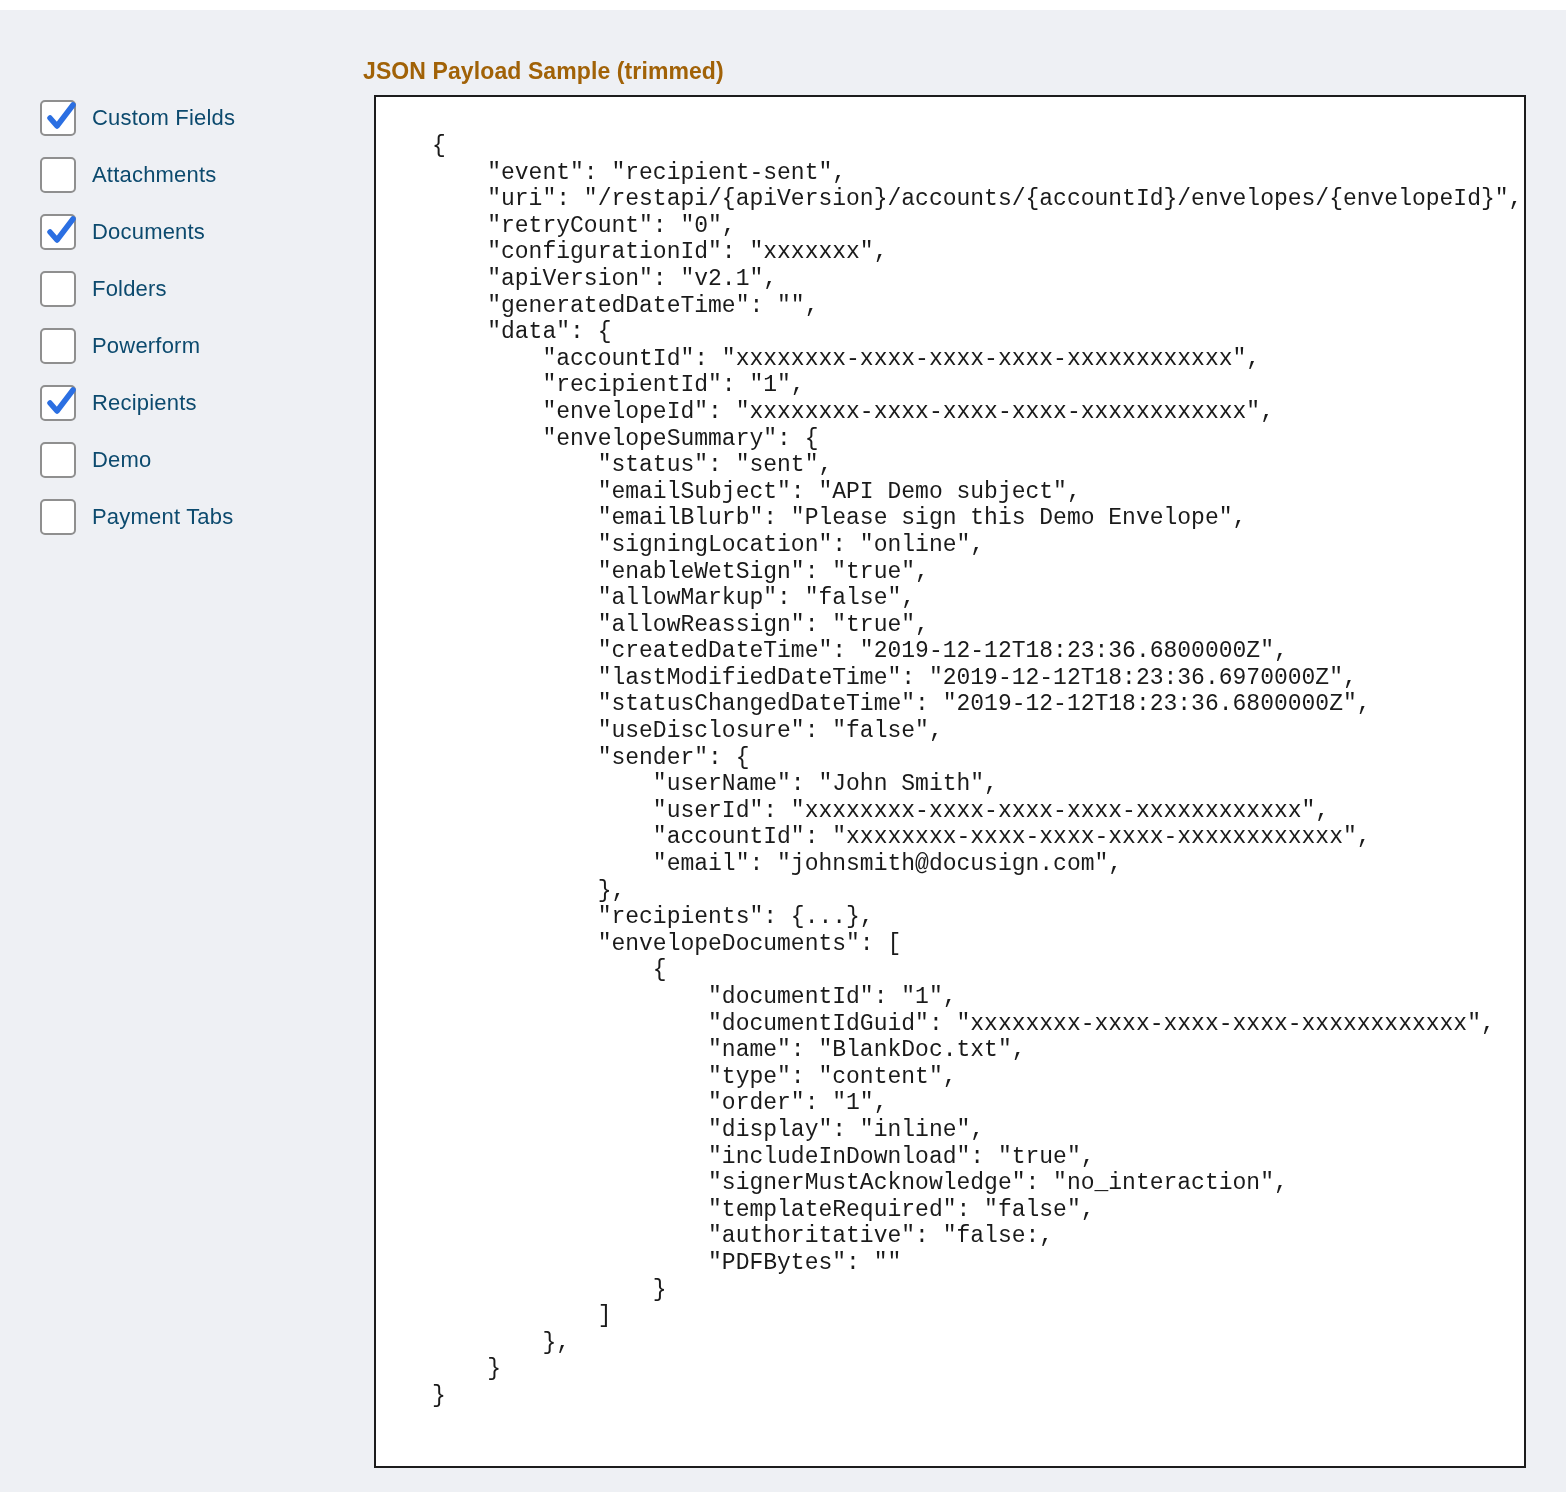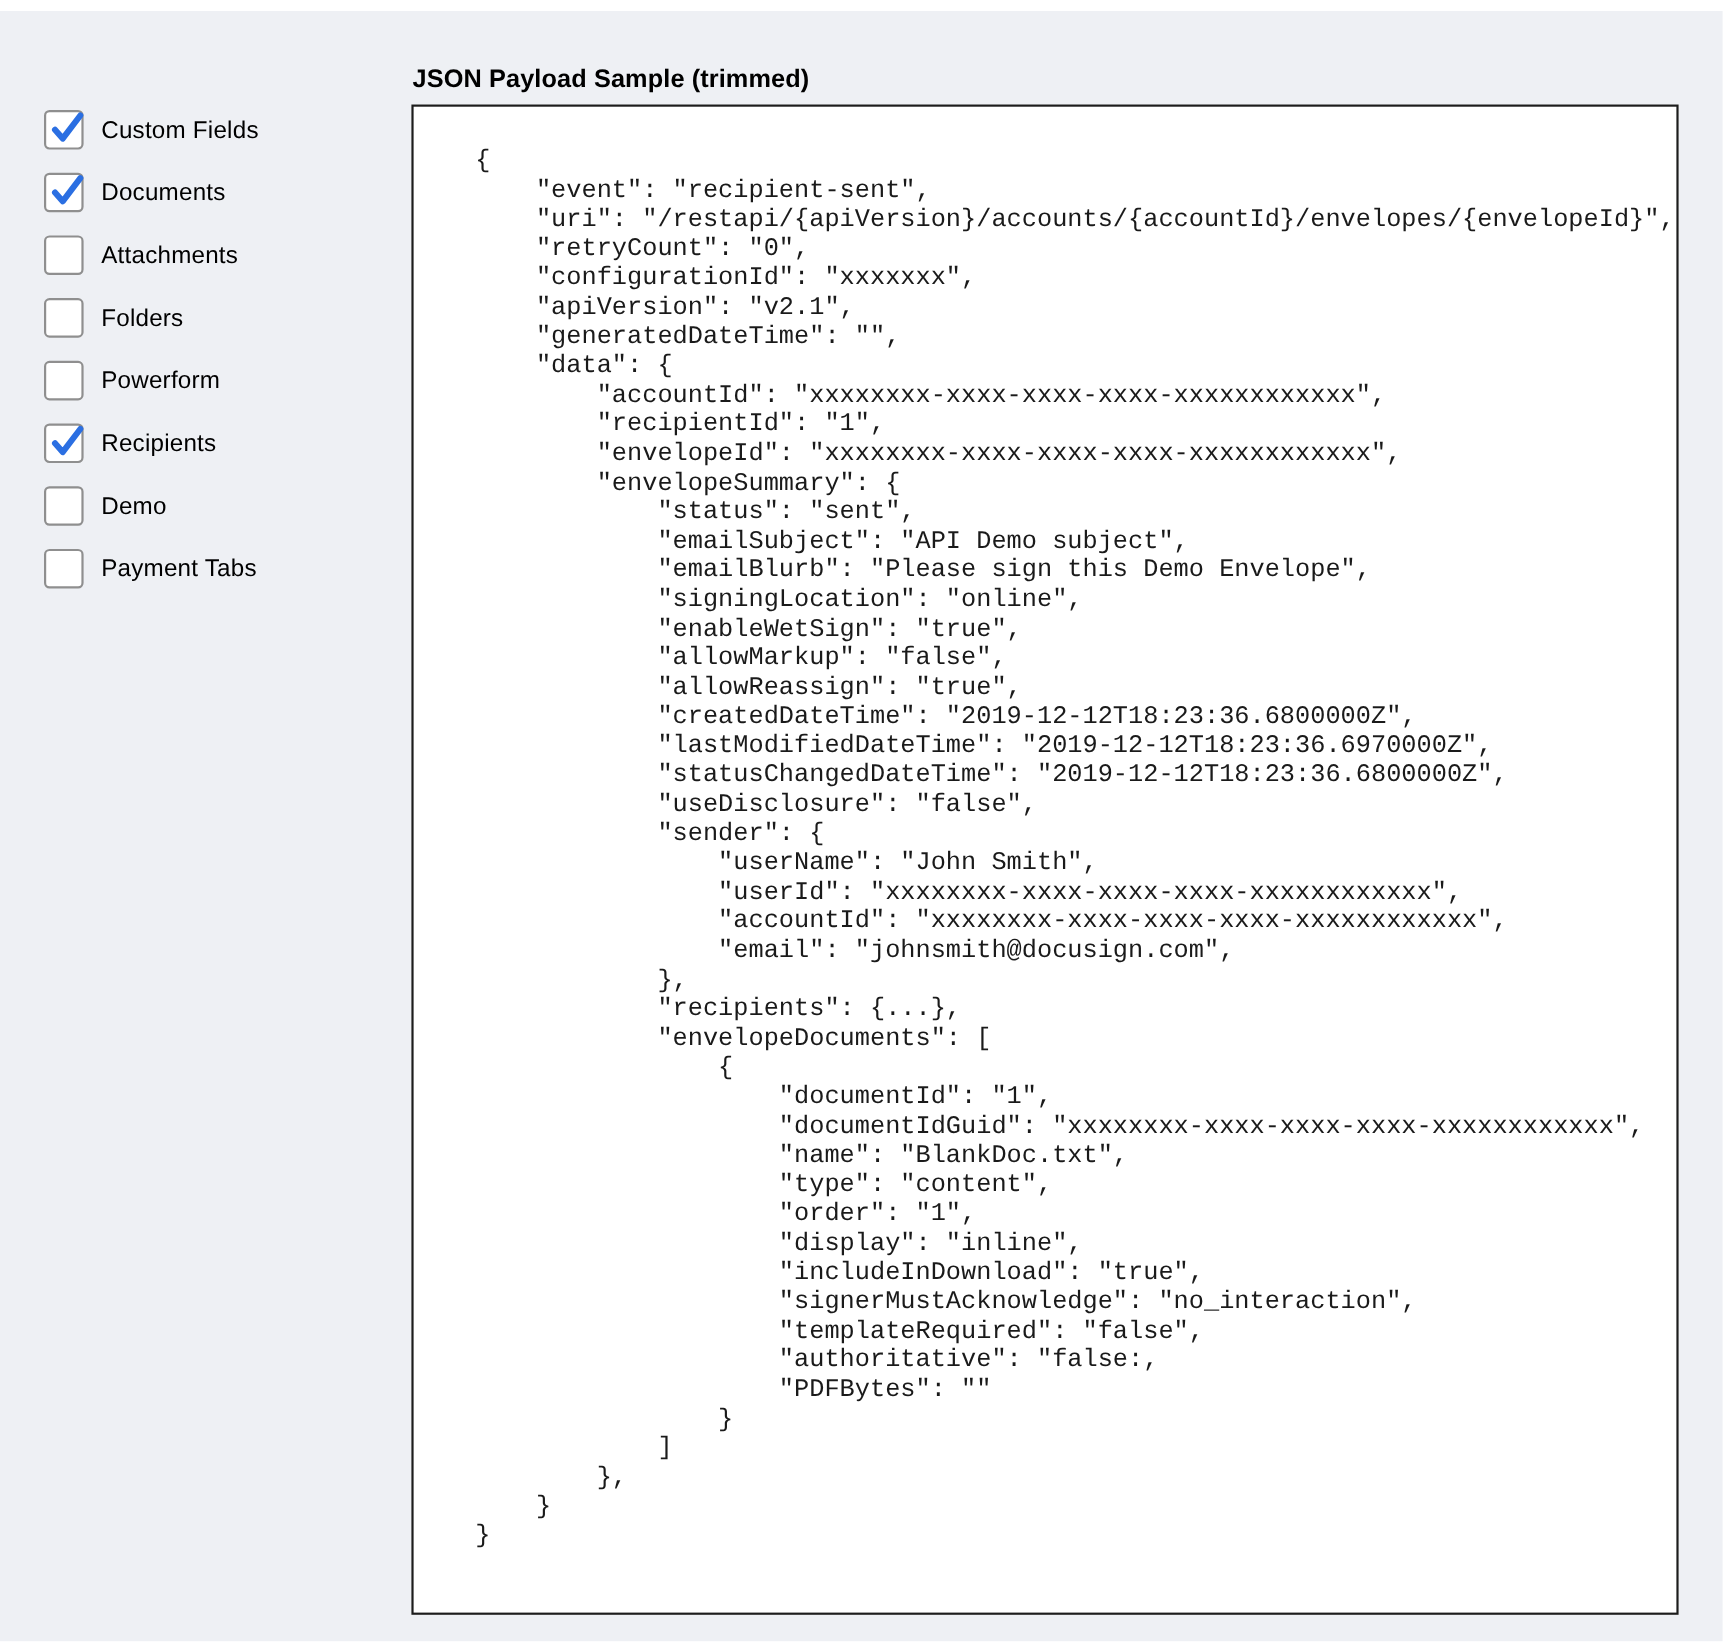--- a/index.html
+++ b/index.html
@@ -45,31 +45,31 @@
   .cb-box svg {
     position: absolute;
     left: -1px;
     top: -4px;
     overflow: visible;
     display: none;
   }
   .cb-box.checked svg { display: block; }
   .cb-label {
     font-size: 22px;
-    color: #000000;
+    color: #0c4a6e;
     letter-spacing: 0.2px;
   }
   
   .payload-title {
     position: absolute;
-    left: 375px;
+    left: 363px;
     top: 48px;
     font-size: 23px;
     font-weight: bold;
-    color: #000000;
+    color: #a16207;
     letter-spacing: 0.1px;
   }
   .payload-box {
     position: absolute;
     left: 374px;
     top: 85px;
     width: 1152px;
     height: 1373px;
     background: #ffffff;
     border: 2px solid #1c1c1c;
@@ -93,30 +93,30 @@
   <div class="sidebar" id="sidebar">
       <div class="cb-row">
         <span class="cb-box checked">
           <svg width="38" height="38" viewBox="0 0 38 38">
             <polyline points="9,20 16,28 32,7" fill="none" stroke="#2b6fe2" stroke-width="5.5" stroke-linecap="round" stroke-linejoin="round"></polyline>
           </svg>
         </span>
         <span class="cb-label">Custom Fields</span>
       </div>
       <div class="cb-row">
+        <span class="cb-box"></span>
+        <span class="cb-label">Attachments</span>
+      </div>
+      <div class="cb-row">
         <span class="cb-box checked">
           <svg width="38" height="38" viewBox="0 0 38 38">
             <polyline points="9,20 16,28 32,7" fill="none" stroke="#2b6fe2" stroke-width="5.5" stroke-linecap="round" stroke-linejoin="round"></polyline>
           </svg>
         </span>
         <span class="cb-label">Documents</span>
-      </div>
-      <div class="cb-row">
-        <span class="cb-box"></span>
-        <span class="cb-label">Attachments</span>
       </div>
       <div class="cb-row">
         <span class="cb-box"></span>
         <span class="cb-label">Folders</span>
       </div>
       <div class="cb-row">
         <span class="cb-box"></span>
         <span class="cb-label">Powerform</span>
       </div>
       <div class="cb-row">

